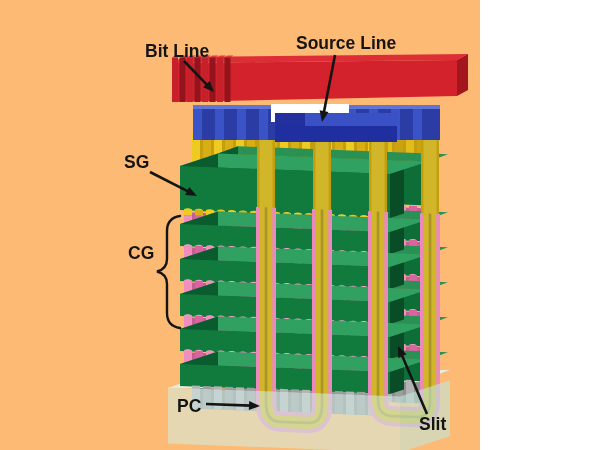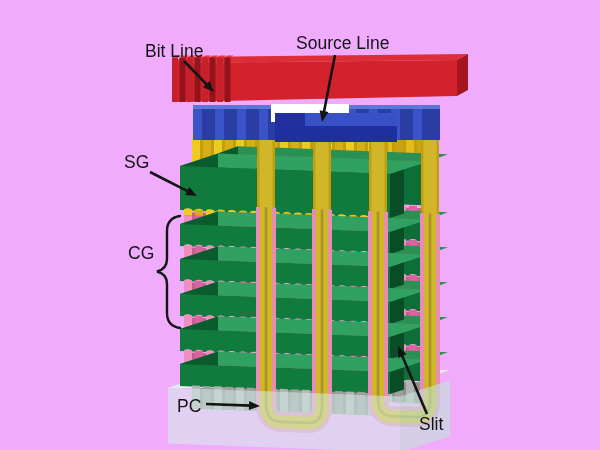--- a/index.html
+++ b/index.html
@@ -1,16 +1,16 @@
 <!DOCTYPE html>
 <html><head>
 <meta charset="utf-8">
 <style>
   html,body{margin:0;padding:0;background:#ffffff;}
-  #stage{position:relative;width:600px;height:450px;background:#f0abfc;overflow:hidden;}
+  #stage{position:relative;width:480px;height:450px;background:#fdba74;overflow:hidden;font-weight:bold;}
   svg{position:absolute;left:0;top:0;}
   text{font-family:"Liberation Sans", sans-serif;font-size:17.5px;fill:#141414;}
 </style>
 </head>
 <body>
 
 <div id="stage">
 <svg id="scene" width="600" height="450" viewBox="0 0 600 450">
 
   <g id="g-substrate-top">

